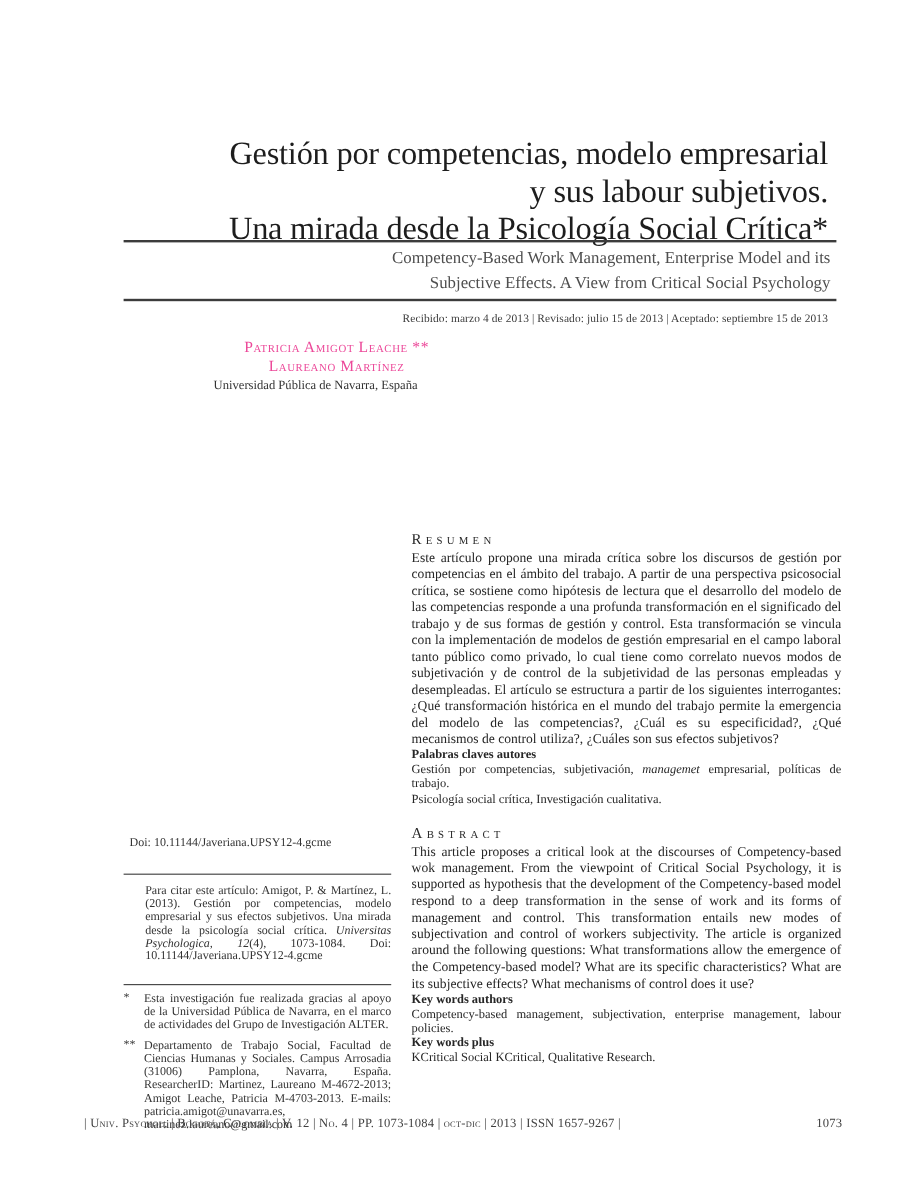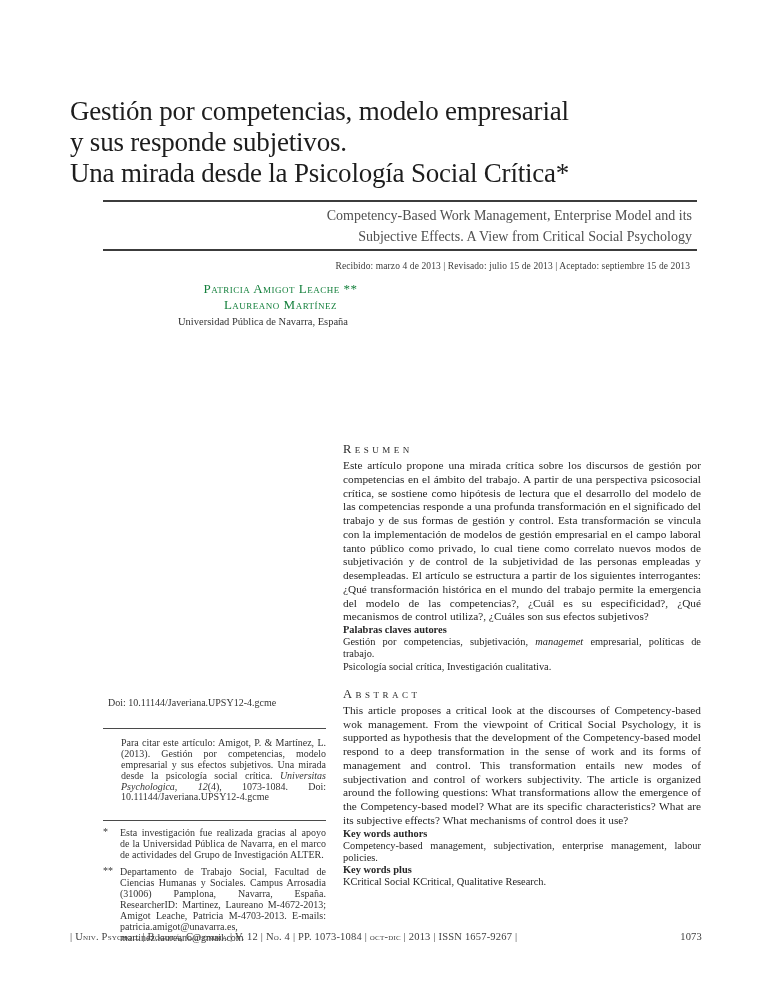--- a/index.html
+++ b/index.html
@@ -3,32 +3,32 @@
 <meta charset="utf-8">
 <style>
   html,body{margin:0;padding:0;}
   body{
     width:768px;height:994px;position:relative;background:#ffffff;
     font-family:"Liberation Serif", serif;color:#2e2e2e;overflow:hidden;
     -webkit-font-smoothing:antialiased;
   }
   .abs{position:absolute;}
   
-  .title-block{top:96px;left:70px;right:78px;
+  .title-block{top:113px;left:70px;right:78px;text-align:right;
     font-size:27px;line-height:31px;color:#1d1d1d;letter-spacing:-0.2px;}
   .hrule{height:2px;background:#3c3c3c;left:103px;width:594px;}
   .rule-1{top:200px;}
   .rule-2{top:249px;}
   .subtitle-block{top:205px;left:70px;right:76px;text-align:right;
     font-size:14px;line-height:21px;color:#4f4f4f;}
   .received{top:261px;right:78px;font-size:9.5px;color:#3c3c3c;letter-spacing:0.1px;}
   
   .authors{top:281px;left:178px;width:205px;}
   .author-name{text-align:center;font-variant:small-caps;font-size:13px;
-    line-height:15.5px;color:#15803d;letter-spacing:0.5px;font-weight:500;}
+    line-height:15.5px;color:#ec4899;letter-spacing:0.5px;font-weight:500;}
   .affiliation{margin-top:4px;font-size:10.5px;color:#333;}
   
   .sidebar{left:103px;top:698px;width:223px;font-size:10px;line-height:10.9px;color:#333;}
   .doi-line{margin-left:5px;}
   .side-rule{height:1px;background:#4a4a4a;margin:19px 0 9px 0;}
   .side-rule2{height:1px;background:#4a4a4a;margin:17px 0 7px 0;}
   .citation{margin-left:18px;text-align:justify;}
   .footnote{margin-left:8px;padding-left:9px;text-align:justify;position:relative;margin-top:6px;}
   .footnote .marker{position:absolute;left:-8px;top:-1px;}
   
@@ -42,21 +42,21 @@
   
   .footer{top:931px;left:70px;right:66px;display:flex;justify-content:space-between;
     align-items:flex-start;font-variant:small-caps;font-size:10.5px;color:#3e3e3e;
     letter-spacing:0.2px;}
 </style>
 </head>
 <body>
 
 <div class="abs title-block">
   <div>Gestión por competencias, modelo empresarial</div>
-  <div>y sus responde subjetivos.</div>
+  <div>y sus labour subjetivos.</div>
   <div>Una mirada desde la Psicología Social Crítica*</div>
 </div>
 
 <div class="abs hrule rule-1"></div>
 
 <div class="abs subtitle-block">
   <div>Competency-Based Work Management, Enterprise Model and its</div>
   <div>Subjective Effects. A View from Critical Social Psychology</div>
 </div>
 

